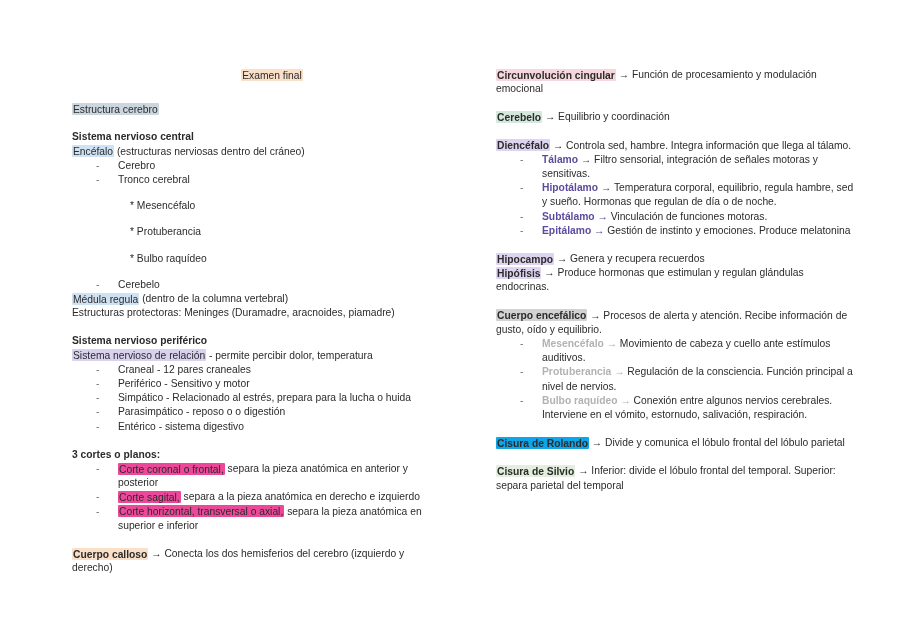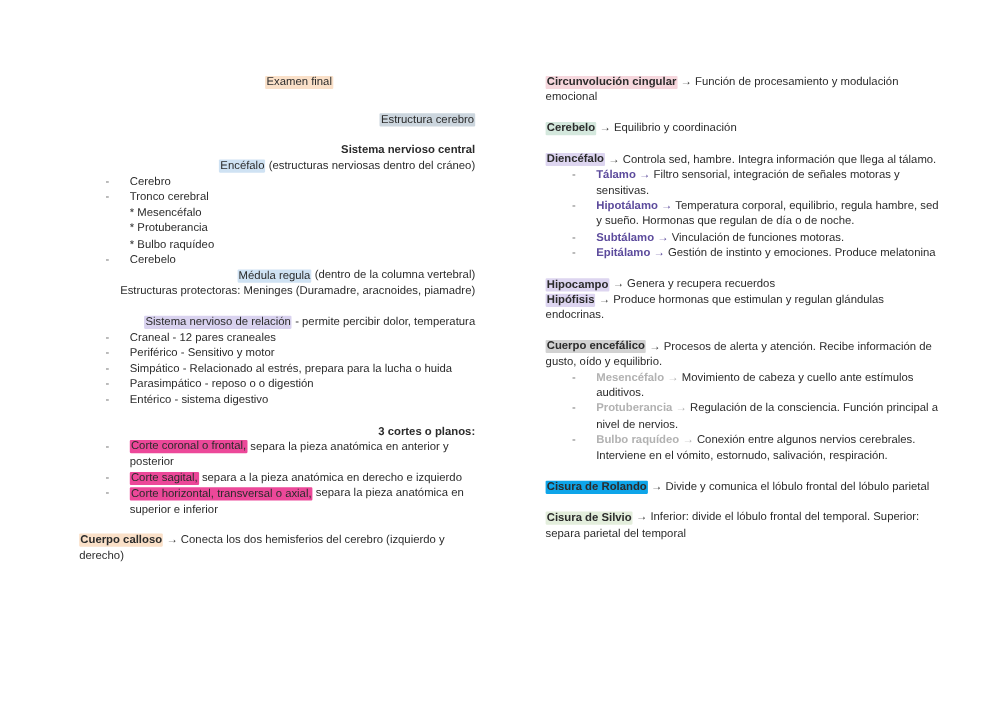--- a/index.html
+++ b/index.html
@@ -34,21 +34,20 @@
   .doc-title {
     text-align: center;
     font-size: 10.3px;
     line-height: 14.2px;
     margin: 0 0 20px 0;
     padding-left: 40px;
   }
 
   p.line {
     margin: 0;
-    text-align: right;
   }
   p.para {
     margin: 0;
   }
   .gap-md { height: 14px; }
 
   b, .bold { font-weight: bold; }
 
   
   .hl {
@@ -77,21 +76,21 @@
     margin: 0;
   }
   .bul .dash {
     position: absolute;
     left: 24px;
     top: 0;
     color: #6e6e6e;
   }
   .star {
     padding-left: 46px;
-    margin: 0;
+    margin: 12px;
   }
   .arrow { color: #3a3a3a; }
 </style>
 </head>
 <body>
 
 <div class="page">
 
   <div class="col col-left">
 
@@ -113,20 +112,21 @@
     <p class="star">* Bulbo raquídeo</p>
 
     <p class="bul"><span class="dash">-</span><span>Cerebelo</span></p>
 
     <p class="line"><span class="hl hl-blue">Médula regula</span><span> (dentro de la columna vertebral)</span></p>
 
     <p class="line">Estructuras protectoras: Meninges (Duramadre, aracnoides, piamadre)</p>
 
     <div class="gap-md"></div>
 
+    <p class="line bold">Sistema nervioso periférico</p>
 
     <p class="line"><span class="hl hl-lav">Sistema nervioso de relación</span><span> - permite percibir dolor, temperatura</span></p>
 
     <p class="bul"><span class="dash">-</span><span>Craneal - 12 pares craneales</span></p>
     <p class="bul"><span class="dash">-</span><span>Periférico - Sensitivo y motor</span></p>
 
 
     <p class="bul"><span class="dash">-</span><span>Simpático - Relacionado al estrés, prepara para la lucha o huida</span></p>
     <p class="bul"><span class="dash">-</span><span>Parasimpático - reposo o o digestión</span></p>
     <p class="bul"><span class="dash">-</span><span>Entérico - sistema digestivo</span></p>

